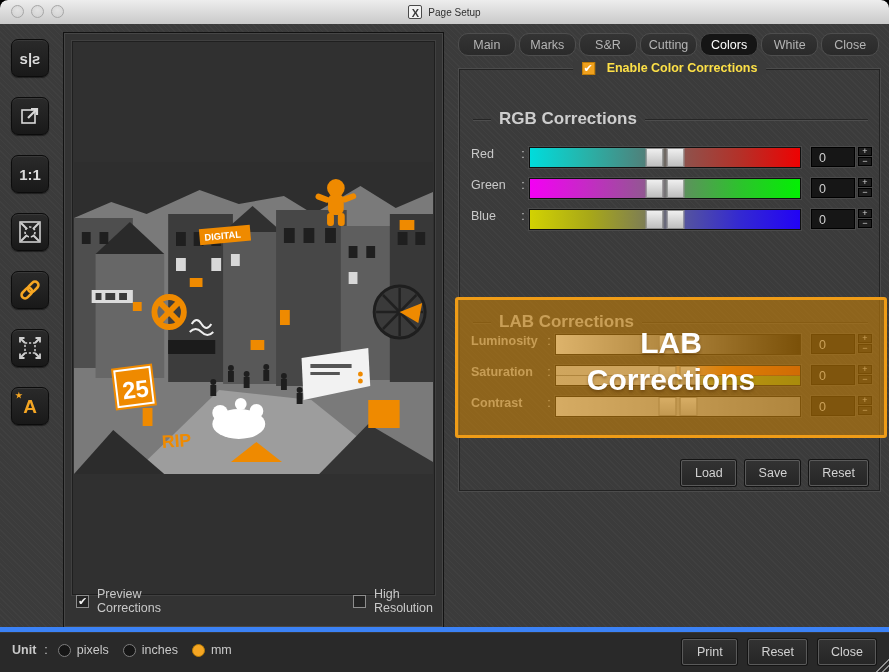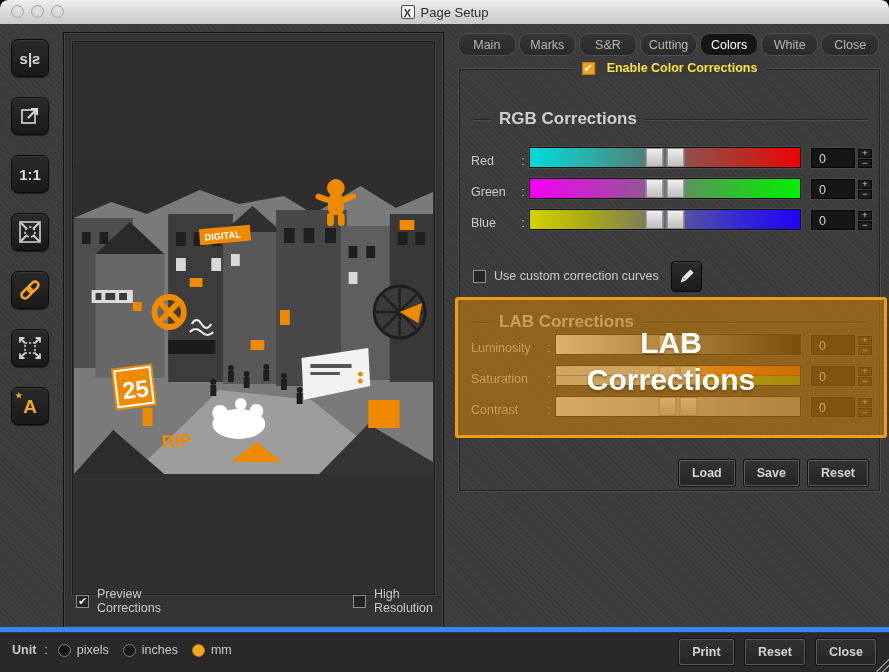--- a/index.html
+++ b/index.html
@@ -8,21 +8,21 @@
   
   .titlebar{position:absolute;top:0;left:0;right:0;height:24px;
     background:linear-gradient(#ededed,#c9c9c9);border-bottom:1px solid #8a8a8a;
     border-radius:8px 8px 0 0;display:flex;align-items:center;justify-content:center;}
   .traffic{position:absolute;left:11px;top:5px;display:flex;gap:7px;}
   .traffic span{width:13px;height:13px;border-radius:50%;
     background:radial-gradient(circle at 50% 35%,#e3e3e3,#cfcfcf);border:1px solid #a6a6a6;box-sizing:border-box;}
   .title-wrap{display:flex;align-items:center;gap:6px;}
   .x11-icon{width:14px;height:14px;border:1.5px solid #4a4a4a;border-radius:2px;background:#f2f2f2;
     color:#3a3a3a;font-size:11px;font-weight:bold;line-height:14px;text-align:center;box-sizing:border-box;}
-  .title-text{font-size:13px;color:#2f2f2f;}
+  .title-text{font-size:10px;color:#2f2f2f;}
   
   .main{position:absolute;top:24px;left:0;right:0;bottom:40px;background:#3b3b3b;
     background-image:repeating-linear-gradient(45deg,rgba(255,255,255,.022) 0 1px,transparent 1px 4px);}
   
   .tool-btn{position:absolute;left:11px;width:38px;height:38px;border-radius:7px;
     background:linear-gradient(#2a2a2a,#191919);border:1px solid #0c0c0c;
     box-shadow:inset 0 1px 0 rgba(255,255,255,.07),0 1px 1px rgba(0,0,0,.5);
     display:flex;align-items:center;justify-content:center;color:#d9d9d9;box-sizing:border-box;}
   .tool-btn .txt{font-size:15px;font-weight:bold;color:#dcdcdc;}
   .mirr{display:inline-block;transform:scaleX(-1);}
@@ -53,24 +53,24 @@
   .tab.active{background:#151515;color:#fff;border-color:#474747;}
   .groupbox{position:absolute;top:44px;left:3px;right:5px;height:424px;
     border:1px solid #4c4c4c;box-shadow:inset 0 0 0 1px #232323;box-sizing:border-box;}
   .legend{position:absolute;top:-8px;left:50%;transform:translateX(-50%);background:#3b3b3b;
     padding:0 9px;display:flex;align-items:center;white-space:nowrap;}
   .legend .cb-label{font-weight:600;color:#fde047;margin-left:12px;}
   .sub-title{position:absolute;left:14px;right:12px;display:flex;align-items:center;gap:8px;
     font-size:17px;font-weight:600;color:#cecece;}
   .sub-title::before{content:"";width:18px;height:1px;background:#262626;box-shadow:0 1px 0 #4d4d4d;}
   .sub-title::after{content:"";flex:1;height:1px;background:#262626;box-shadow:0 1px 0 #4d4d4d;}
-  .srow{position:absolute;left:12px;right:8px;height:21px;display:flex;align-items:flex-end;}
+  .srow{position:absolute;left:12px;right:8px;height:21px;display:flex;align-items:flex-start;}
   .srow .lbl{font-size:12.5px;color:#c9c9c9;}
   .srow .lblw{width:46px;}
-  .srow .lblw2{width:72px;}
+  .srow .lblw2{width:72px;font-weight:bold;}
   .srow .colon{width:12px;font-size:12.5px;color:#c9c9c9;text-align:center;}
   .track{position:relative;flex:1;height:21px;border:1px solid #101010;box-sizing:border-box;
     box-shadow:0 0 0 1px #4a4a4a;margin-right:10px;}
   .grad-red{background:linear-gradient(90deg,#00dcdc 0%,#2ab0a6 22%,#527d77 44%,#8c544e 56%,#b43028 78%,#ee0202 100%);}
   .grad-green{background:linear-gradient(90deg,#f400f4 0%,#c32cc3 22%,#8f5a8f 44%,#5f8f5f 56%,#2cc32c 78%,#03f003 100%);}
   .grad-blue{background:linear-gradient(90deg,#d2d202 0%,#a8a818 22%,#7b7b58 44%,#56569c 56%,#3328d2 78%,#2203f5 100%);}
   .grad-lum{background:linear-gradient(90deg,#ffffff,#0a0a0a);}
   .grad-sat{background:
      linear-gradient(90deg,#dedede 0%,#d6d6d6 42%,#ff7a00 70%,#e04e00 100%),
      linear-gradient(90deg,#dedede 0%,#d6d6d6 42%,#a8b020 70%,#7d9c12 100%);
@@ -83,21 +83,21 @@
   .spinner{display:flex;flex-direction:column;gap:1px;margin-left:3px;}
   .spin-btn{width:14px;height:9px;background:#1e1e1e;border:1px solid #000;box-shadow:0 0 0 1px #454545;
     color:#d5d5d5;font-size:9px;line-height:7px;text-align:center;box-sizing:border-box;}
   .curves-row{position:absolute;left:14px;top:192px;height:30px;display:flex;align-items:center;}
   .pencil-btn{width:29px;height:29px;margin-left:12px;border-radius:4px;background:linear-gradient(#2c2c2c,#1a1a1a);
     border:1px solid #0a0a0a;box-shadow:inset 0 1px 0 rgba(255,255,255,.08);
     display:flex;align-items:center;justify-content:center;}
   .btnrow{position:absolute;right:12px;top:391px;display:flex;gap:9px;}
   .btn{min-width:55px;height:23px;background:linear-gradient(#323232,#262626);border:1px solid #5a5a5a;
     box-shadow:0 0 0 1px #141414;border-radius:2px;color:#d2d2d2;font-size:12.5px;
-    display:flex;align-items:center;justify-content:center;padding:12px 12px;box-sizing:border-box;font-weight:bold;}
+    display:flex;align-items:center;justify-content:center;padding:12px 12px;box-sizing:border-box;}
   
   .lab-overlay{position:absolute;left:0;right:-1px;top:273px;height:141px;
     background:rgba(198,128,8,.60);border:3px solid #ef9c17;border-radius:3px;box-sizing:border-box;
     display:flex;flex-direction:column;align-items:center;padding-top:24px;z-index:5;}
   .lab-overlay .big{font-size:30px;line-height:37px;font-weight:bold;color:#fff;
     text-shadow:0 2px 3px rgba(80,45,0,.45);}
   
   .bottom-bar{position:absolute;left:0;right:0;bottom:0;height:40px;background:#292929;
     border-top:5px solid #3b82f6;box-shadow:inset 0 1px 0 #383838;}
   .unit-row{position:absolute;left:12px;top:11px;display:flex;align-items:center;font-size:12.5px;color:#c9c9c9;}
@@ -362,30 +362,20 @@
                 <div class="handle"></div>
               </div>
           </div>
           <div class="valbox">0</div>
           <div class="spinner">
             <div class="spin-btn">+</div>
             <div class="spin-btn">−</div>
           </div>
         </div>
 
-        <div class="curves-row">
-          <span class="cb"></span>
-          <span class="cb-label">Use custom correction curves</span>
-          <div class="pencil-btn">
-            <svg width="17" height="17" viewBox="0 0 20 20">
-              <path d="M3 17 L5.4 10.8 L14.5 1.7 L18.3 5.5 L9.2 14.6 L3 17 Z" fill="#ececec"></path>
-              <path d="M5.4 10.8 L9.2 14.6" stroke="#555" stroke-width="1"></path>
-            </svg>
-          </div>
-        </div>
 
         <div class="sub-title" style="top:243px">
           <span>LAB Corrections</span>
         </div>
 
         <div class="srow" style="top:265px">
           <span class="lbl lblw2">Luminosity</span>
           <span class="colon">:</span>
           <div class="track grad-lum">
             <div class="handles">

